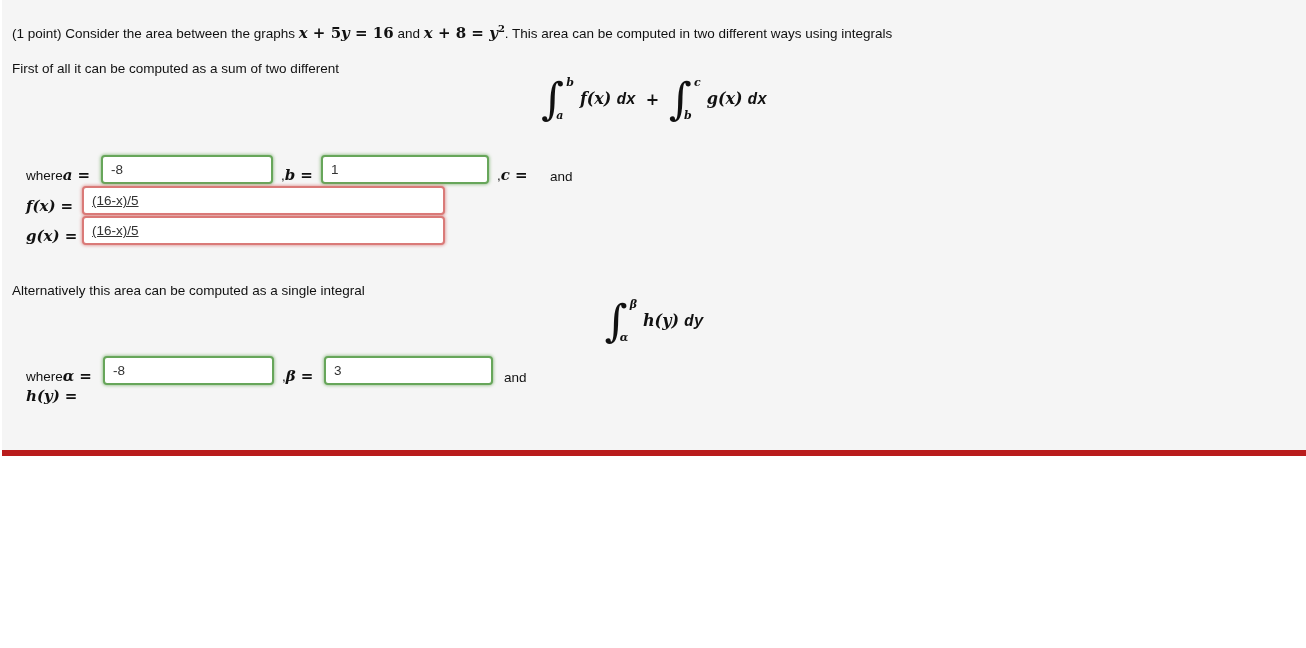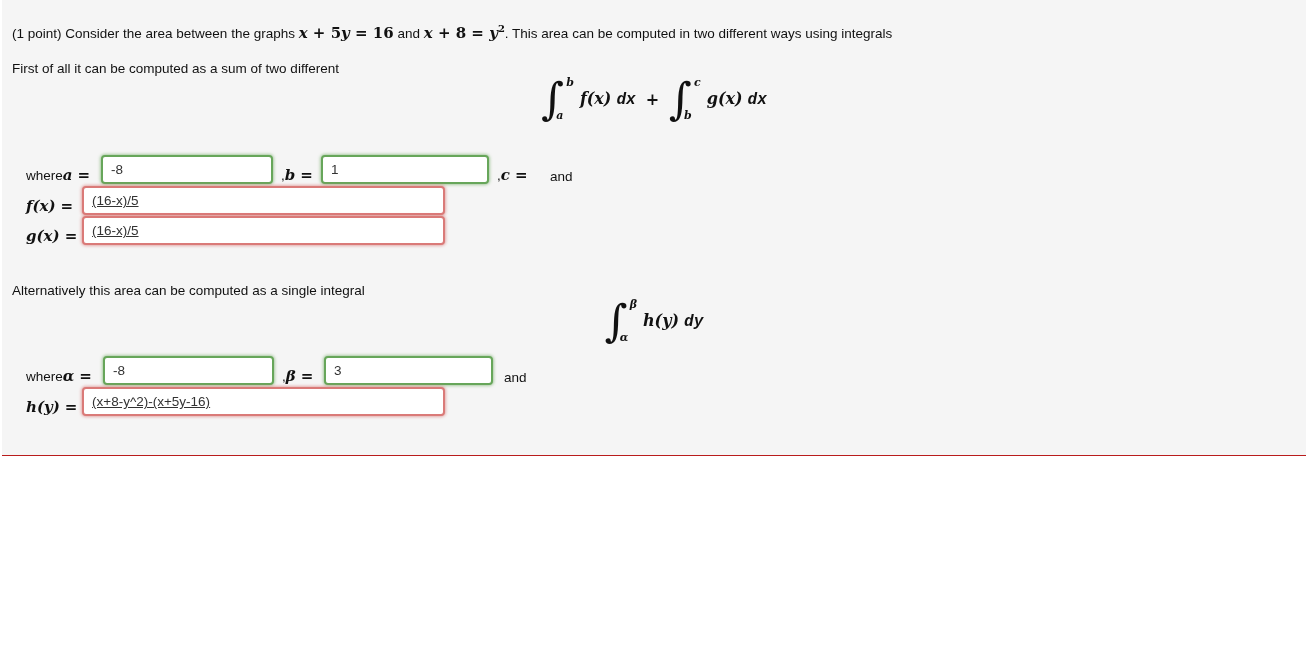--- a/index.html
+++ b/index.html
@@ -4,21 +4,21 @@
 <style>
   * { box-sizing: border-box; }
   html, body { margin: 0; padding: 0; background: #ffffff; }
   body { font-family: "Liberation Sans", sans-serif; font-size: 13.5px; color: #111; }
 
   .panel {
     position: relative;
     margin-left: 2px;
     height: 456px;
     background: #f5f5f5;
-    border-bottom: 1px solid #b91c1c;
+    border-bottom: 6px solid #b91c1c;
     overflow: hidden;
   }
 
   .line { position: absolute; left: 10px; right: 10px; line-height: 20px; }
   .l1 { top: 5px; }
   .l2 { top: 45px; }
   .l3 { top: 267px; }
 
   
   .mv { font-family: "DejaVu Serif", serif; font-style: italic; font-weight: bold; font-size: 15px; }
@@ -178,17 +178,16 @@
       </span>
     <input class="ans correct wIn169" type="text" value="3" style="">
     <span class="t andw">and</span>
   </div>
 
   <div class="row r-h">
     <span class="lblgrp w56">
         <span class="mv">h(y)</span>
         <span class="mo eqsp">=</span>
       </span>
-    <input class="ans incorrect wIn323" type="text" value="(x+8-y^2)-(x+5y-16)" style="">
   </div>
 
 
 </div>
 
 </body></html>

